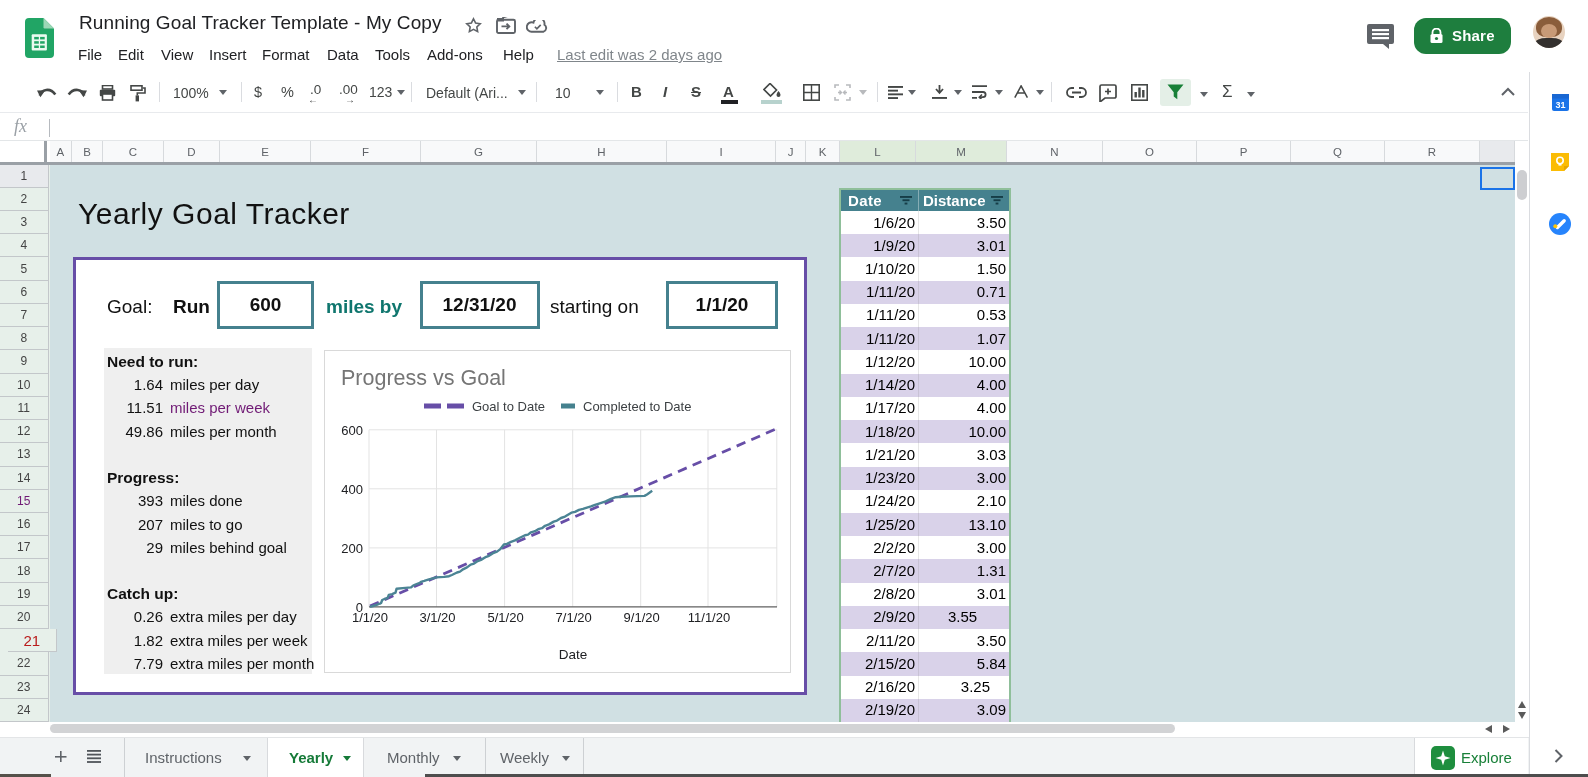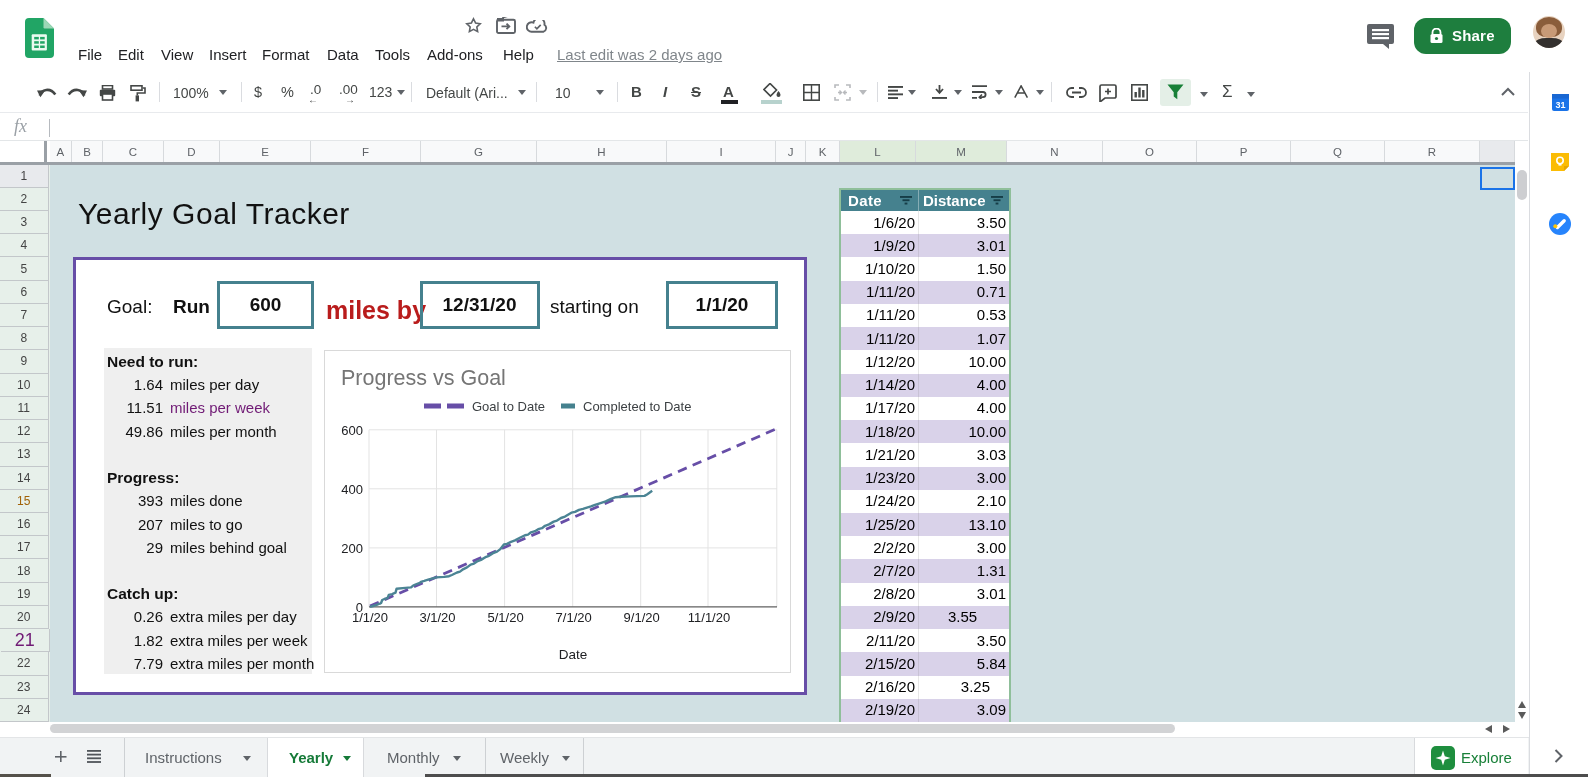--- a/index.html
+++ b/index.html
@@ -14,20 +14,21 @@
 <rect x="6.7" y="16.3" width="15.2" height="16.3" rx="1" fill="#eafaf0"></rect>
 <g fill="#21a565">
         <rect x="9.2" y="18.9" width="4.6" height="2.5"></rect>
         <rect x="15.1" y="18.9" width="4.6" height="2.5"></rect>
         <rect x="9.2" y="23.2" width="4.6" height="2.5"></rect>
         <rect x="15.1" y="23.2" width="4.6" height="2.5"></rect>
         <rect x="9.2" y="27.5" width="4.6" height="2.5"></rect>
         <rect x="15.1" y="27.5" width="4.6" height="2.5"></rect>
       </g>
 </svg>
+<div class="ab" style="left:79px;top:12px;font-size:19px;color:#202124;letter-spacing:.1px">Running Goal Tracker Template - My Copy</div>
 <svg class="ab" style="left:464px;top:16px" width="19" height="19" viewBox="0 0 24 24" fill="none" stroke="#5f6368" stroke-width="2">
       <path d="M12 3.5l2.6 5.3 5.9.9-4.3 4.1 1 5.9-5.2-2.8-5.2 2.8 1-5.9L3.5 9.7l5.9-.9z"></path>
     </svg>
 <svg class="ab" style="left:496px;top:17px" width="20" height="17" viewBox="0 0 20 17">
       <path d="M1 3 h5 v-2.2 a0.8 0.8 0 0 1 0.8 -0.8 h5" fill="#5f6368"></path>
       <rect x="1" y="1" width="7" height="3.5" fill="#5f6368"></rect>
       <rect x="1" y="2.8" width="18" height="13.2" rx="1.5" fill="none" stroke="#5f6368" stroke-width="1.9"></rect>
       <path d="M5.5 9.4 h7.5 M10.5 6.6 l2.8 2.8 -2.8 2.8" fill="none" stroke="#5f6368" stroke-width="1.9"></path>
     </svg>
 <svg class="ab" style="left:526px;top:20px" width="23" height="13" viewBox="0 0 26 15" fill="none" stroke="#5f6368" stroke-width="2.2">
@@ -210,37 +211,37 @@
 <div class="ab" style="left:0;top:92.9px;width:48.5px;height:23.23px;background:#e7f0ea;border-bottom:1px solid #c3c7ca;border-right:1px solid #c3c7ca;color:#444;font-size:12px;display:flex;align-items:center;justify-content:center">5</div>
 <div class="ab" style="left:0;top:116.1px;width:48.5px;height:23.23px;background:#e7f0ea;border-bottom:1px solid #c3c7ca;border-right:1px solid #c3c7ca;color:#444;font-size:12px;display:flex;align-items:center;justify-content:center">6</div>
 <div class="ab" style="left:0;top:139.4px;width:48.5px;height:23.23px;background:#e7f0ea;border-bottom:1px solid #c3c7ca;border-right:1px solid #c3c7ca;color:#444;font-size:12px;display:flex;align-items:center;justify-content:center">7</div>
 <div class="ab" style="left:0;top:162.6px;width:48.5px;height:23.23px;background:#e7f0ea;border-bottom:1px solid #c3c7ca;border-right:1px solid #c3c7ca;color:#444;font-size:12px;display:flex;align-items:center;justify-content:center">8</div>
 <div class="ab" style="left:0;top:185.8px;width:48.5px;height:23.23px;background:#e7f0ea;border-bottom:1px solid #c3c7ca;border-right:1px solid #c3c7ca;color:#444;font-size:12px;display:flex;align-items:center;justify-content:center">9</div>
 <div class="ab" style="left:0;top:209.1px;width:48.5px;height:23.23px;background:#e7f0ea;border-bottom:1px solid #c3c7ca;border-right:1px solid #c3c7ca;color:#444;font-size:12px;display:flex;align-items:center;justify-content:center">10</div>
 <div class="ab" style="left:0;top:232.3px;width:48.5px;height:23.23px;background:#e7f0ea;border-bottom:1px solid #c3c7ca;border-right:1px solid #c3c7ca;color:#444;font-size:12px;display:flex;align-items:center;justify-content:center">11</div>
 <div class="ab" style="left:0;top:255.5px;width:48.5px;height:23.23px;background:#e7f0ea;border-bottom:1px solid #c3c7ca;border-right:1px solid #c3c7ca;color:#444;font-size:12px;display:flex;align-items:center;justify-content:center">12</div>
 <div class="ab" style="left:0;top:278.8px;width:48.5px;height:23.23px;background:#e7f0ea;border-bottom:1px solid #c3c7ca;border-right:1px solid #c3c7ca;color:#444;font-size:12px;display:flex;align-items:center;justify-content:center">13</div>
 <div class="ab" style="left:0;top:302.0px;width:48.5px;height:23.23px;background:#e7f0ea;border-bottom:1px solid #c3c7ca;border-right:1px solid #c3c7ca;color:#444;font-size:12px;display:flex;align-items:center;justify-content:center">14</div>
-<div class="ab" style="left:0;top:325.2px;width:48.5px;height:23.23px;background:#e7f0ea;border-bottom:1px solid #c3c7ca;border-right:1px solid #c3c7ca;color:#a16207;font-size:12px;display:flex;align-items:center;justify-content:center">15</div>
+<div class="ab" style="left:0;top:325.2px;width:48.5px;height:23.23px;background:#e7f0ea;border-bottom:1px solid #c3c7ca;border-right:1px solid #c3c7ca;color:#701a75;font-size:12px;display:flex;align-items:center;justify-content:center">15</div>
 <div class="ab" style="left:0;top:348.5px;width:48.5px;height:23.23px;background:#e7f0ea;border-bottom:1px solid #c3c7ca;border-right:1px solid #c3c7ca;color:#444;font-size:12px;display:flex;align-items:center;justify-content:center">16</div>
 <div class="ab" style="left:0;top:371.7px;width:48.5px;height:23.23px;background:#e7f0ea;border-bottom:1px solid #c3c7ca;border-right:1px solid #c3c7ca;color:#444;font-size:12px;display:flex;align-items:center;justify-content:center">17</div>
 <div class="ab" style="left:0;top:394.9px;width:48.5px;height:23.23px;background:#e7f0ea;border-bottom:1px solid #c3c7ca;border-right:1px solid #c3c7ca;color:#444;font-size:12px;display:flex;align-items:center;justify-content:center">18</div>
 <div class="ab" style="left:0;top:418.1px;width:48.5px;height:23.23px;background:#e7f0ea;border-bottom:1px solid #c3c7ca;border-right:1px solid #c3c7ca;color:#444;font-size:12px;display:flex;align-items:center;justify-content:center">19</div>
 <div class="ab" style="left:0;top:441.4px;width:48.5px;height:23.23px;background:#e7f0ea;border-bottom:1px solid #c3c7ca;border-right:1px solid #c3c7ca;color:#444;font-size:12px;display:flex;align-items:center;justify-content:center">20</div>
-<div class="ab" style="left:1px;top:464.6px;width:48.5px;height:23.23px;background:#e7f0ea;border-bottom:1px solid #c3c7ca;border-right:1px solid #c3c7ca;color:#701a75;font-size:18px;display:flex;align-items:center;justify-content:center">21</div>
+<div class="ab" style="left:8px;top:464.6px;width:48.5px;height:23.23px;background:#e7f0ea;border-bottom:1px solid #c3c7ca;border-right:1px solid #c3c7ca;color:#b91c1c;font-size:15px;display:flex;align-items:center;justify-content:center">21</div>
 <div class="ab" style="left:0;top:487.8px;width:48.5px;height:23.23px;background:#e7f0ea;border-bottom:1px solid #c3c7ca;border-right:1px solid #c3c7ca;color:#444;font-size:12px;display:flex;align-items:center;justify-content:center">22</div>
 <div class="ab" style="left:0;top:511.1px;width:48.5px;height:23.23px;background:#e7f0ea;border-bottom:1px solid #c3c7ca;border-right:1px solid #c3c7ca;color:#444;font-size:12px;display:flex;align-items:center;justify-content:center">23</div>
 <div class="ab" style="left:0;top:534.3px;width:48.5px;height:23.23px;background:#e7f0ea;border-bottom:1px solid #c3c7ca;border-right:1px solid #c3c7ca;color:#444;font-size:12px;display:flex;align-items:center;justify-content:center">24</div>
 </div>
 <div class="ab" style="left:78px;top:197px;font-size:30px;color:#111;letter-spacing:.5px">Yearly Goal Tracker</div>
 <div class="ab" style="left:73px;top:257px;width:734px;height:438px;background:#fff;border:3px solid #674ea7"></div>
 <div class="ab" style="left:107px;top:296px;font-size:19px;font-weight:normal;color:#111">Goal:</div>
 <div class="ab" style="left:173px;top:296px;font-size:19px;font-weight:bold;color:#111">Run</div>
 <div class="ab" style="left:217px;top:281px;width:97px;height:48px;border:3px solid #45818e;display:flex;align-items:center;justify-content:center;font-size:19px;font-weight:bold;color:#111">600</div>
-<div class="ab" style="left:326px;top:296px;font-size:25px;font-weight:bold;color:#b91c1c">miles by</div>
+<div class="ab" style="left:326px;top:296px;font-size:19px;font-weight:bold;color:#0f766e">miles by</div>
 <div class="ab" style="left:419.5px;top:281px;width:120px;height:48px;border:3px solid #45818e;display:flex;align-items:center;justify-content:center;font-size:19px;font-weight:bold;color:#111">12/31/20</div>
 <div class="ab" style="left:550px;top:296px;font-size:19px;font-weight:normal;color:#111">starting on</div>
 <div class="ab" style="left:666px;top:281px;width:112px;height:48px;border:3px solid #45818e;display:flex;align-items:center;justify-content:center;font-size:19px;font-weight:bold;color:#111">1/1/20</div>
 <div class="ab" style="left:104px;top:348px;width:208px;height:326px;background:#efefef"></div>
 <div class="ab" style="left:107px;top:353px;font-size:15.5px;font-weight:bold;color:#111">Need to run:</div>
 <div class="ab" style="left:60px;top:376px;width:103px;text-align:right;font-size:15px;color:#111">1.64</div>
 <div class="ab" style="left:170px;top:376px;font-size:15px;color:#111">miles per day</div>
 <div class="ab" style="left:60px;top:399px;width:103px;text-align:right;font-size:15px;color:#111">11.51</div>
 <div class="ab" style="left:170px;top:399px;font-size:15px;color:#701a75">miles per week</div>
 <div class="ab" style="left:60px;top:423px;width:103px;text-align:right;font-size:15px;color:#111">49.86</div>

